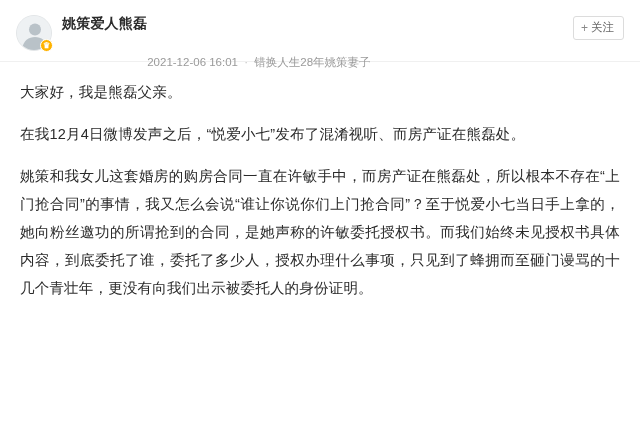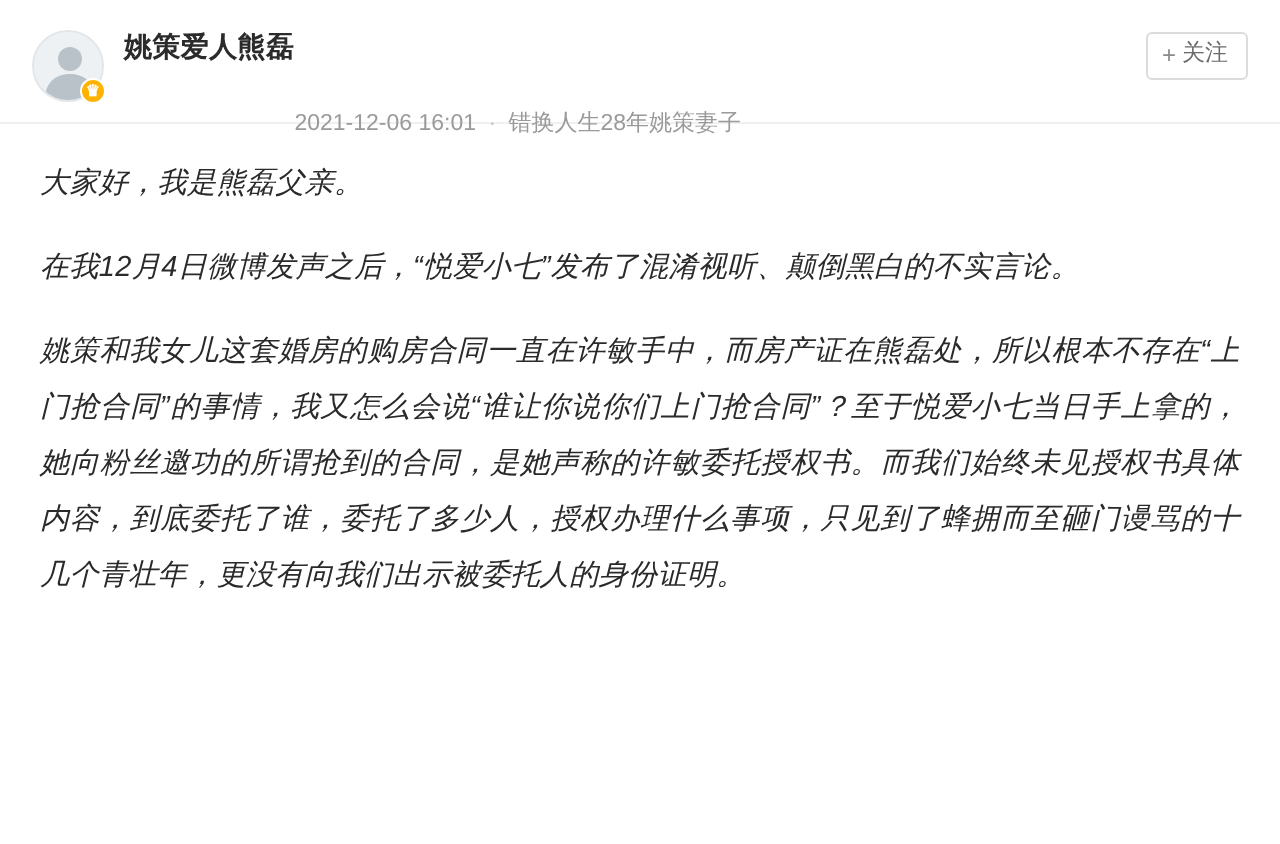--- a/index.html
+++ b/index.html
@@ -131,21 +131,20 @@
     box-sizing: border-box;
   }
   .para {
     font-size: 14.5px;
     line-height: 28px;
     color: #2a2a2a;
     margin: 0 0 14px 0;
     text-align: justify;
     letter-spacing: 0.2px;
     word-break: break-all;
-    font-style: italic;
   }
   .para:last-child {
     margin-bottom: 0;
   }
 </style>
 </head>
 <body>
 
 <div class="card">
 
@@ -175,17 +174,17 @@
 
     <div class="follow-btn">
       <span class="plus">+</span>
       <span>关注</span>
     </div>
 
   </div>
 
   <div class="body">
     <p class="para">大家好，我是熊磊父亲。</p>
-    <p class="para">在我12月4日微博发声之后，“悦爱小七”发布了混淆视听、颠倒黑白的不实言论。</p>
+    <p class="para">在我12月4日微博发声之后，“悦爱小七”发布了混淆视听、而房产证在熊磊处。</p>
     <p class="para">姚策和我女儿这套婚房的购房合同一直在许敏手中，而房产证在熊磊处，所以根本不存在“上门抢合同”的事情，我又怎么会说“谁让你说你们上门抢合同”？至于悦爱小七当日手上拿的，她向粉丝邀功的所谓抢到的合同，是她声称的许敏委托授权书。而我们始终未见授权书具体内容，到底委托了谁，委托了多少人，授权办理什么事项，只见到了蜂拥而至砸门谩骂的十几个青壮年，更没有向我们出示被委托人的身份证明。</p>
   </div>
 
 </div>
 
 </body></html>

